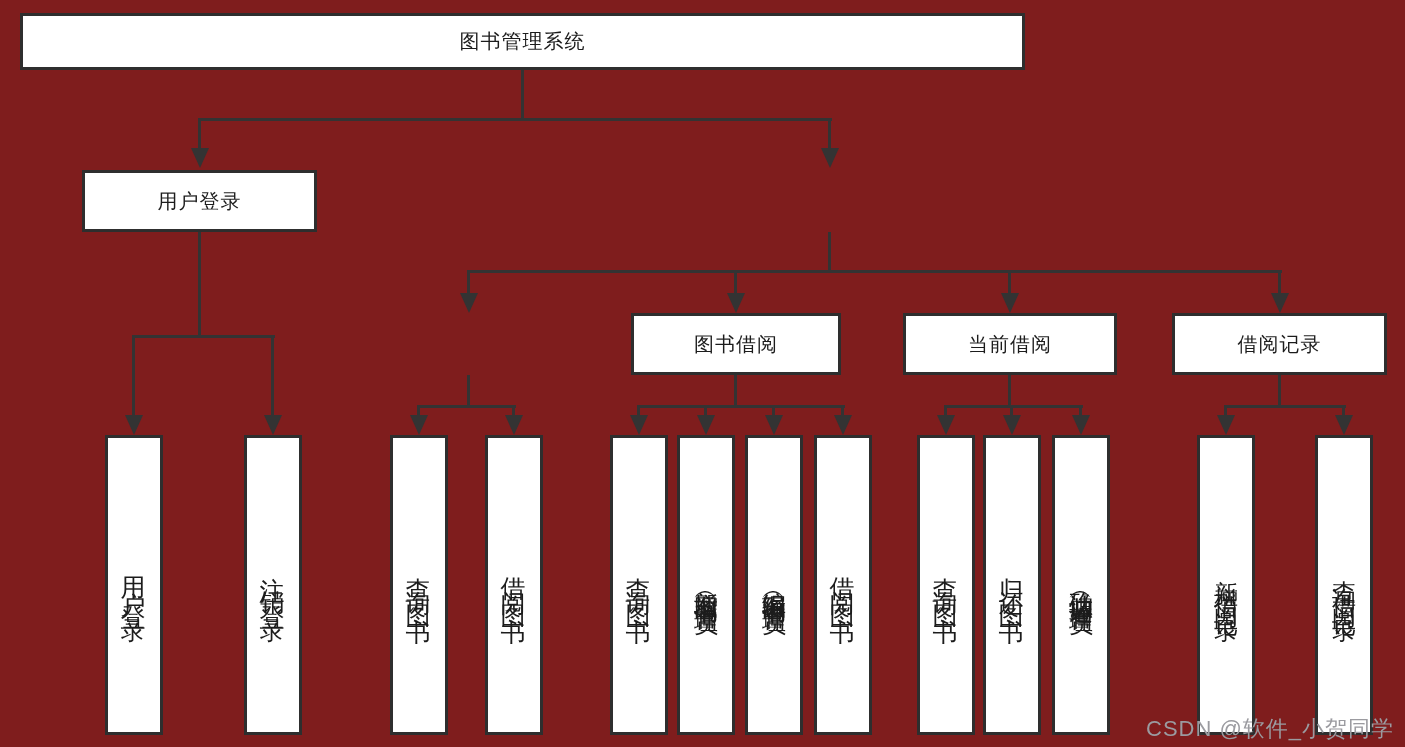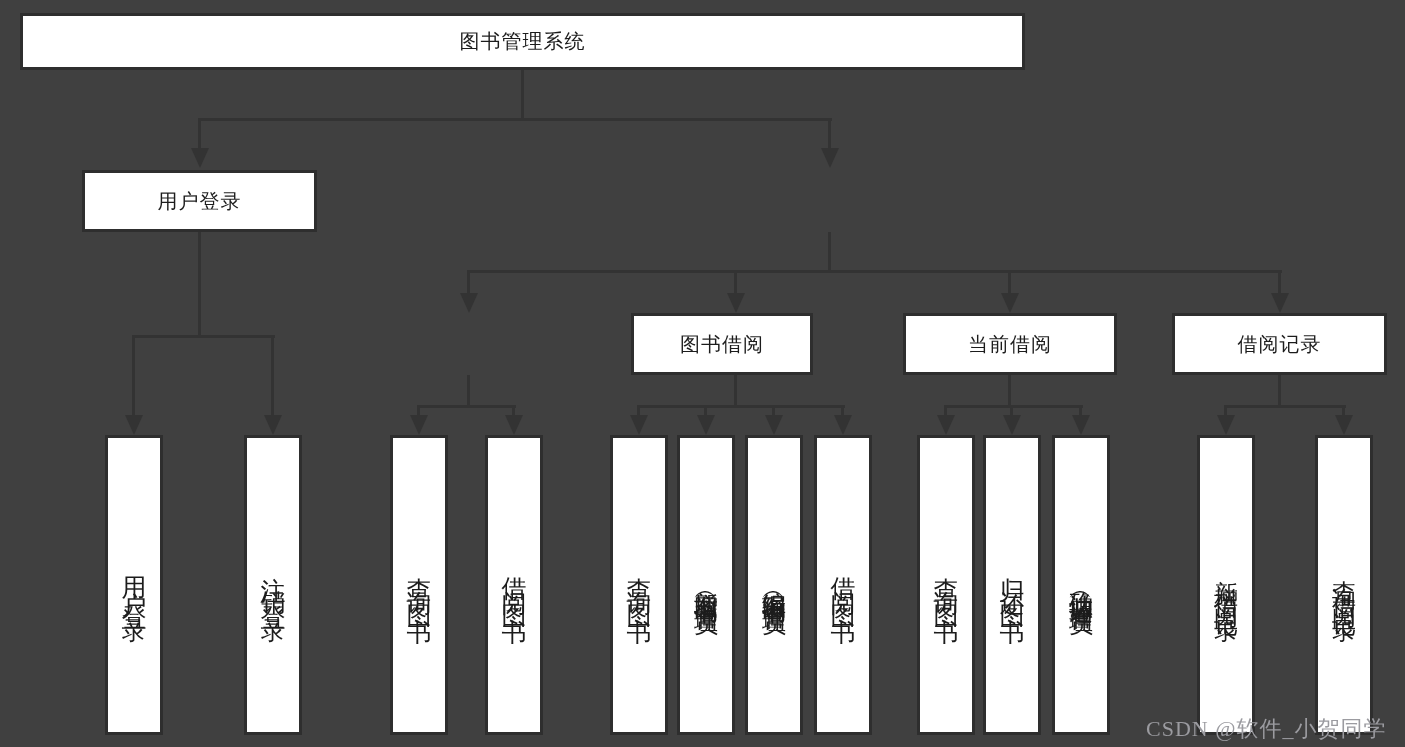--- a/index.html
+++ b/index.html
@@ -1,20 +1,20 @@
 <!DOCTYPE html>
 <html><head>
 <meta charset="utf-8">
 <style>
   html,body{margin:0;padding:0;background:#ffffff;}
   .canvas{
     position:relative;
     width:1405px;height:747px;
-    background:#404040;
-    font-family:Liberation Serif, serif;
+    background:#7f1d1d;
+    font-family:Liberation Sans, sans-serif;
     color:#1c1c1c;
     overflow:hidden;
   }
   .box{
     position:absolute;
     box-sizing:border-box;
     border:3px solid #2e2e2e;
     background:#ffffff;
     display:flex;
     align-items:center;
@@ -56,21 +56,21 @@
   <div class="box hnode" style="left:20px;top:13px;width:1005px;height:57px;">
     <span>图书管理系统</span>
   </div>
 
   <div class="box hnode" style="left:82px;top:170px;width:235px;height:62px;">
     <span>用户登录</span>
   </div>
 
 
 
-  <div class="box hnode" style="left:631px;top:313px;width:182px;height:62px;">
+  <div class="box hnode" style="left:631px;top:313px;width:210px;height:62px;">
     <span>图书借阅</span>
   </div>
 
   <div class="box hnode" style="left:903px;top:313px;width:214px;height:62px;">
     <span>当前借阅</span>
   </div>
 
   <div class="box hnode" style="left:1172px;top:313px;width:215px;height:62px;">
     <span>借阅记录</span>
   </div>

